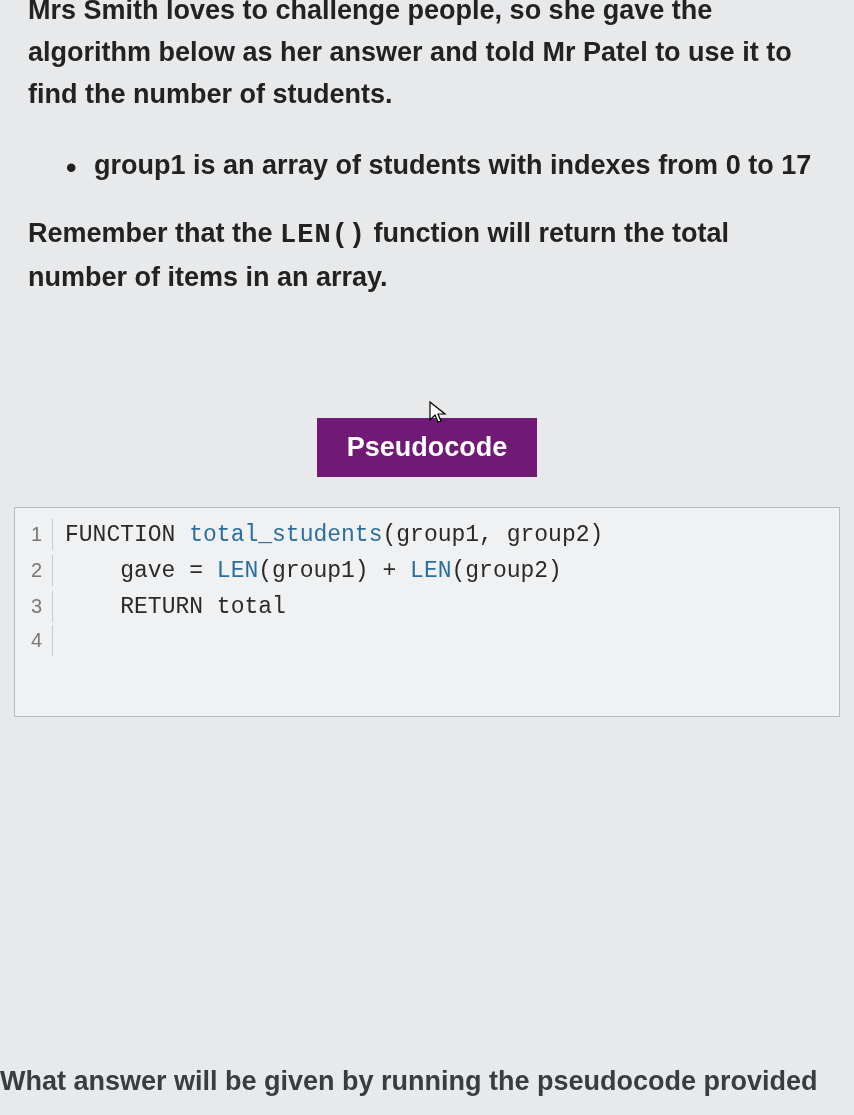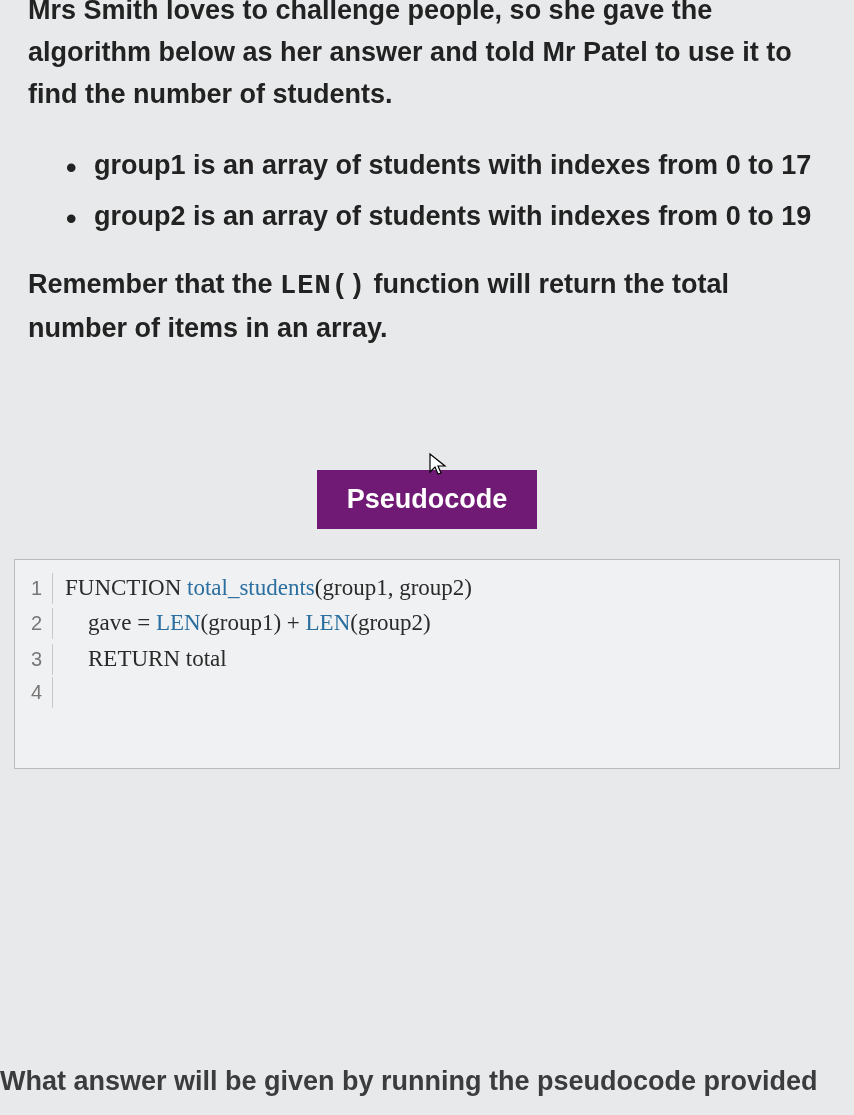--- a/index.html
+++ b/index.html
@@ -97,21 +97,20 @@
     color: #777;
     border-right: 1px solid #c7c8c9;
     font-family: Arial, sans-serif;
     font-size: 20px;
     user-select: none;
   }
   .code-text {
     padding-left: 12px;
     white-space: pre;
     color: #2a2a2a;
-    font-family: Liberation Serif, serif;
   }
   .kw { color: #2a2a2a; }
   .fn { color: #2a6fa0; }
   .bottom-q {
     position: absolute;
     bottom: 18px;
     left: 0;
     right: 0;
     font-size: 27px;
     font-weight: 600;
@@ -121,21 +120,20 @@
   }
 </style>
 </head>
 <body>
 
 <div class="content">
   <p class="intro-text">Mrs Smith loves to challenge people, so she gave the algorithm below as her answer and told Mr Patel to use it to find the number of students.</p>
 
   <ul class="bullets">
     <li>group1 is an array of students with indexes from 0 to 17</li>
-    <li>group2 is an array of students with indexes from 0 to 19</li>
   </ul>
 
   <p class="reminder">
     <span>Remember that the </span><span class="mono-inline">LEN()</span><span> function will return the total number of items in an array.</span>
   </p>
 </div>
 
 <div class="tab-bar">
   <button class="tab">
     <span>Pseudocode</span>

